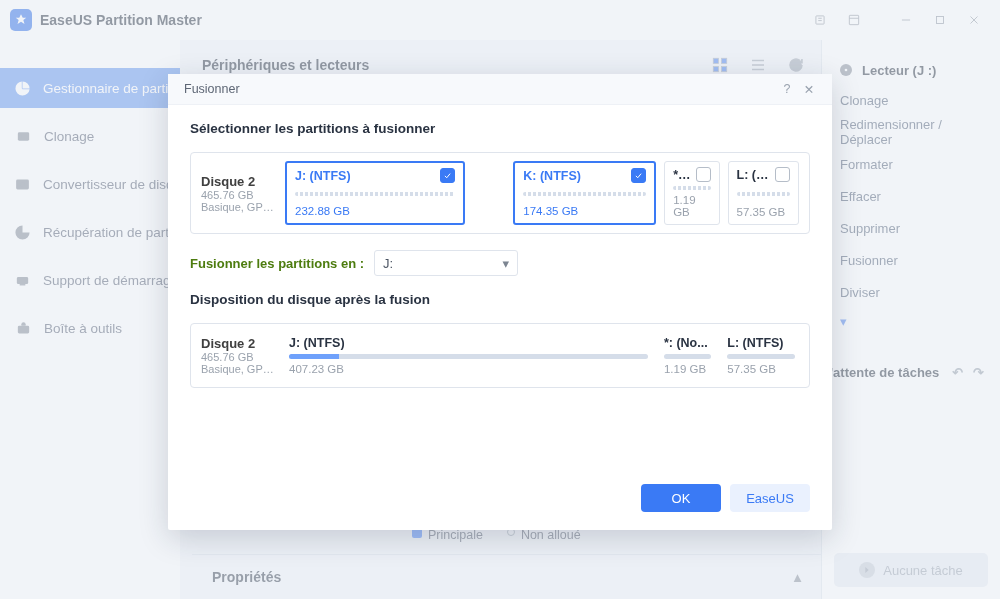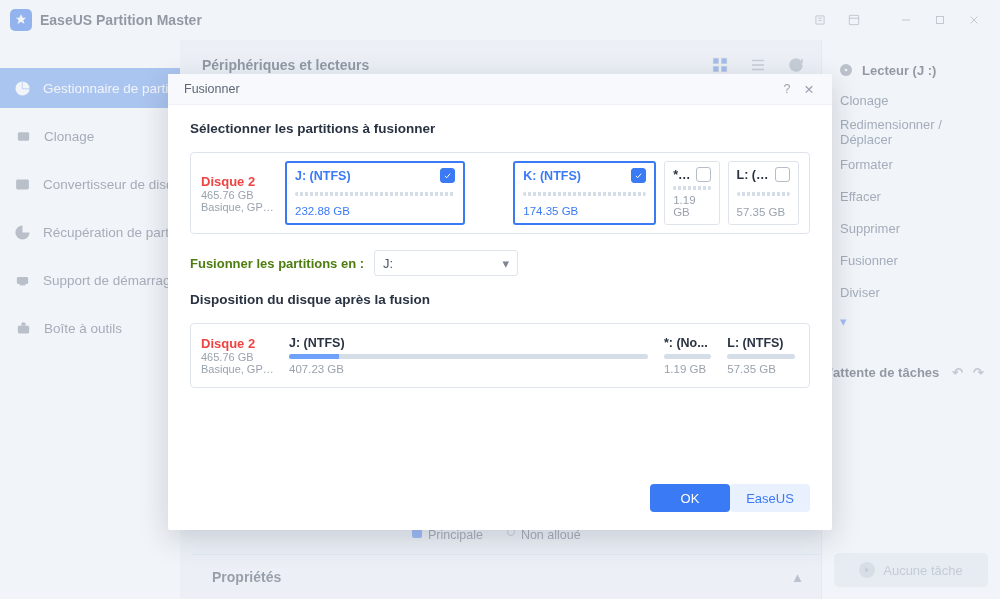--- a/index.html
+++ b/index.html
@@ -130,21 +130,21 @@
   .modal-titlebar .spacer{flex:1}
   .modal-tico{width:22px;height:22px;display:flex;align-items:center;justify-content:center;color:#9aa3af;cursor:pointer}
   .modal-body{flex:1;padding:16px 22px 0 22px;display:flex;flex-direction:column;gap:16px}
   .modal-section-title{font-weight:600;font-size:13.5px;color:#2a3342}
 
   .disk-row{
     border:1px solid #dfe4ec;border-radius:4px;padding:8px 10px;
     display:flex;align-items:stretch;gap:10px;
   }
   .disk-info{width:74px;display:flex;flex-direction:column;justify-content:center;overflow:hidden}
-  .disk-info .name{font-weight:600;color:#ef4444}
+  .disk-info .name{font-weight:600;color:#404040}
   .disk-info .sub{font-size:11px;color:#9aa2ad;white-space:nowrap;overflow:hidden;text-overflow:ellipsis}
   .parts{flex:1;display:flex;gap:8px}
   .part{
     border:1px solid #dfe4ec;border-radius:3px;box-sizing:border-box;
     padding:5px 8px 6px 8px;display:flex;flex-direction:column;justify-content:space-between;gap:4px;position:relative;overflow:hidden
   }
   .part.sel{border:2px solid var(--blue)}
   .part .row1{display:flex;align-items:center;justify-content:space-between;font-size:12.5px;gap:6px}
   .part.sel .row1 .label{color:var(--blue);font-weight:600}
   .part .row1 .label{font-weight:600;color:#2a3342;white-space:nowrap;overflow:hidden;text-overflow:ellipsis}
@@ -162,21 +162,21 @@
     padding:0 8px;display:flex;align-items:center;justify-content:space-between;color:#4b5462;cursor:pointer;
   }
   .merge-select .caret{color:#7c8591}
 
   
   .after .part{border:0;padding:4px 4px 4px 4px}
   .after .part .bar{height:5px;background:#d5dde9;border-radius:3px;position:relative}
   .after .part.first .bar::after{content:"";position:absolute;left:0;top:0;bottom:0;width:14%;background:#6fa1fb;border-radius:3px 0 0 3px}
 
   .modal-footer{
-    padding:14px 22px 18px 22px;display:flex;justify-content:flex-end;gap:0;
+    padding:14px 22px 18px 22px;display:flex;justify-content:flex-end;gap:9px;
   }
   .btn{width:80px;height:28px;border-radius:4px;display:flex;align-items:center;justify-content:center;font-size:13px;cursor:pointer}
   .btn.primary{background:var(--blue);color:#fff}
   .btn.secondary{background:#eaf1fe;color:var(--blue)}
 </style>
 </head>
 <body>
 
 <div class="titlebar">
   <div class="logo">

